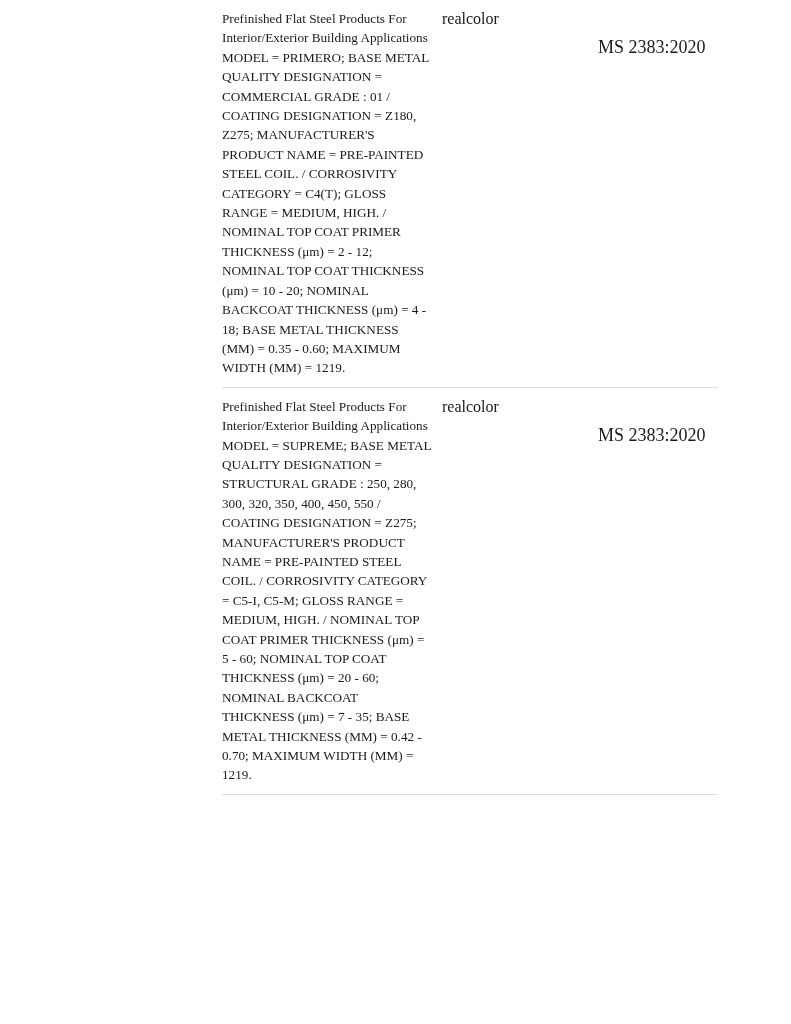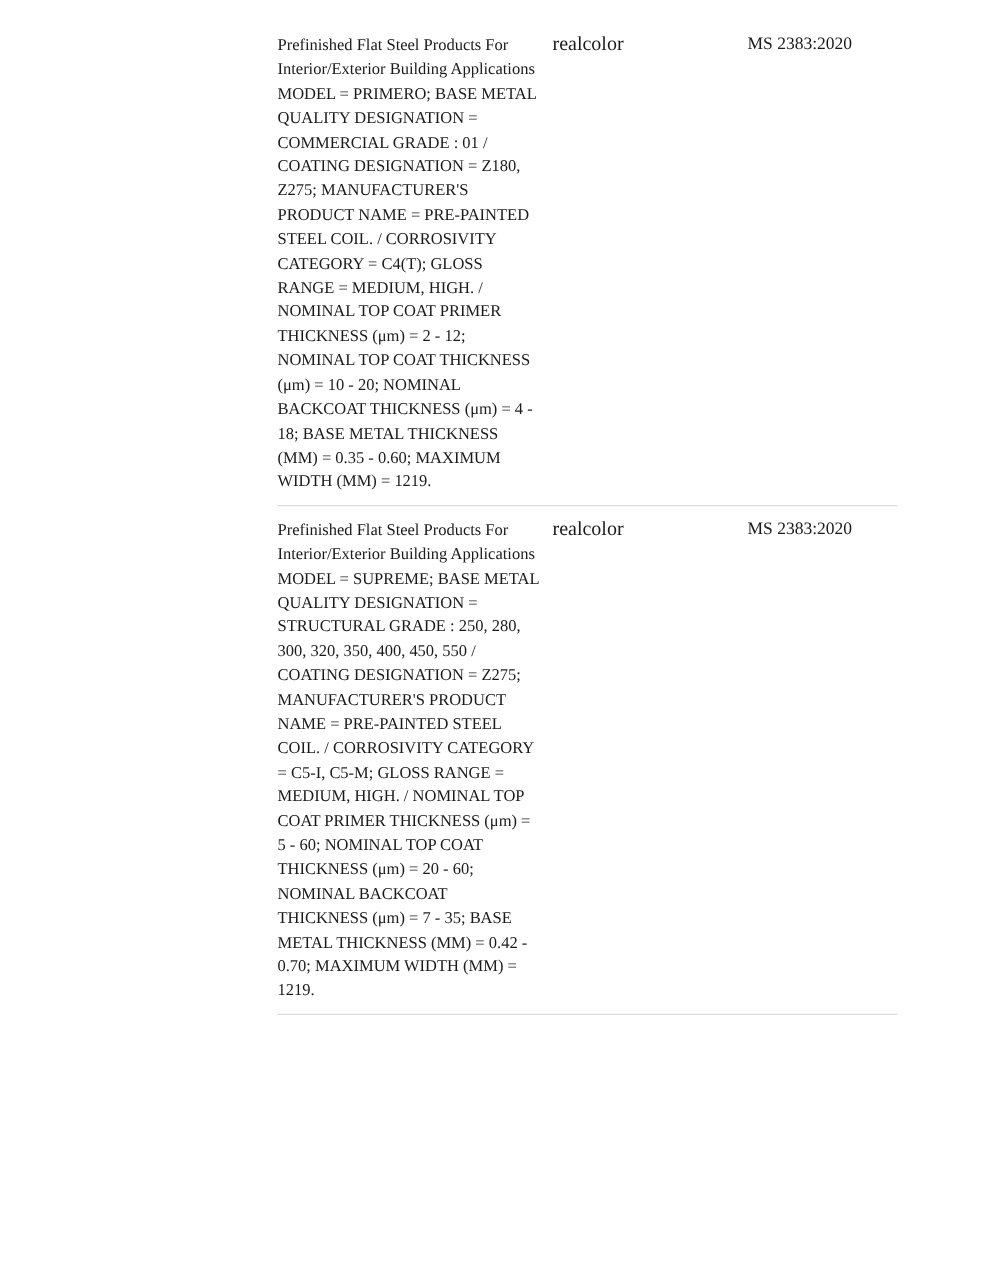--- a/index.html
+++ b/index.html
@@ -19,21 +19,21 @@
     position: relative;
     width: 791px;
     height: 1024px;
     background: #ffffff;
     overflow: hidden;
   }
 
   .product-table {
     position: absolute;
     left: 222px;
-    top: 17px;
+    top: 0;
     width: 496px;
     border-collapse: collapse;
     table-layout: fixed;
   }
 
   .product-table tr.product-row > td {
     vertical-align: top;
     padding: 9px 0 9px 0;
     border-bottom: 1px solid #dcdcdc;
   }
@@ -55,24 +55,25 @@
   }
 
   .brand-cell {
     font-size: 16px;
     line-height: 19.4px;
     padding-left: 10px;
     white-space: nowrap;
   }
 
   .standard-cell {
-    font-size: 14px;
+    font-size: 18px;
     line-height: 19.4px;
     padding-left: 9px;
     white-space: nowrap;
+    margin-top: 29px;
   }
 </style>
 </head>
 <body>
 
 <div class="page">
 
   <table class="product-table">
     <tbody>
 

